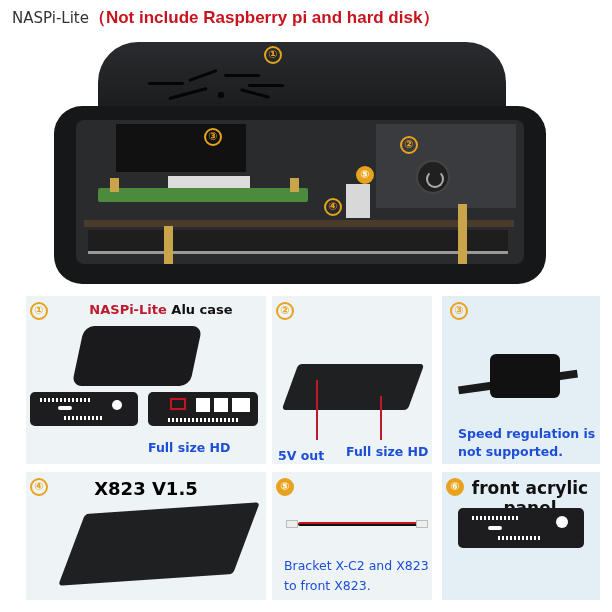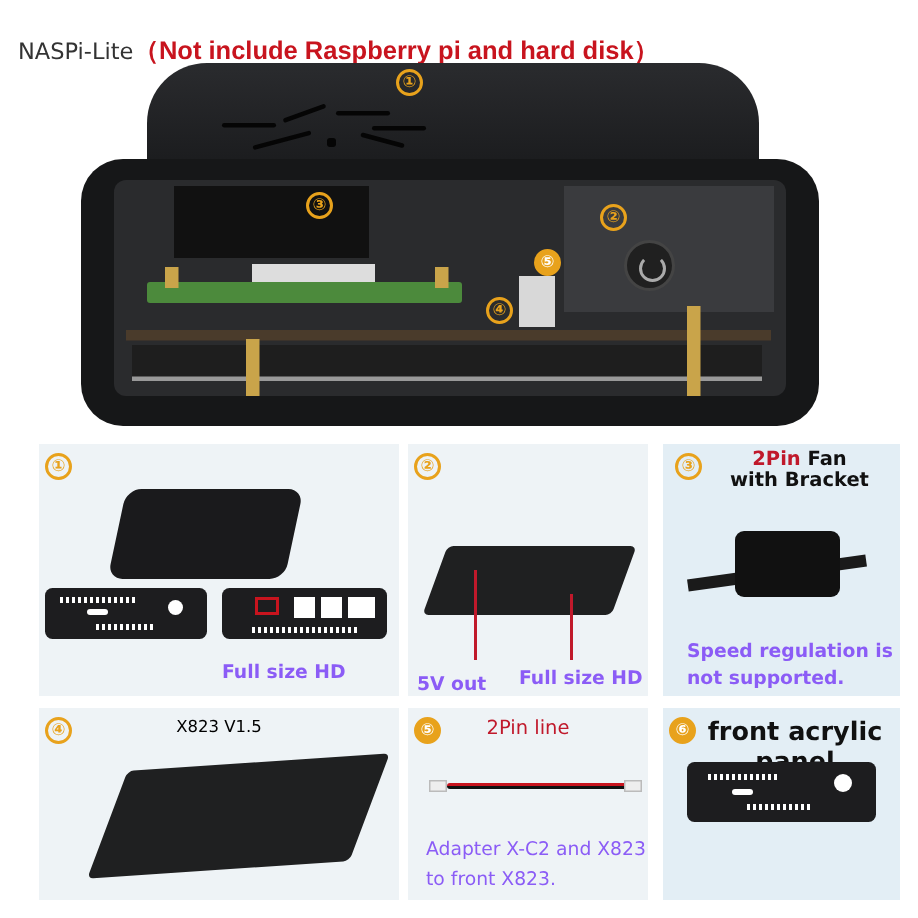--- a/index.html
+++ b/index.html
@@ -1,17 +1,17 @@
 <!DOCTYPE html>
 <html><head>
 <meta charset="utf-8">
 <style>
   * { box-sizing: border-box; margin: 0; padding: 0; }
   body { width: 612px; height: 612px; background: #ffffff; font-family: "DejaVu Sans", sans-serif; overflow: hidden; position: relative; }
-  .title { position: absolute; left: 12px; top: 22px; font-size: 15px; white-space: nowrap; }
+  .title { position: absolute; left: 12px; top: 6px; font-size: 15px; white-space: nowrap; }
   .title .brand { color: #333; font-family: "DejaVu Sans", sans-serif; }
   .title .note { color: #c8141e; font-family: "Liberation Sans", sans-serif; font-weight: bold; font-size: 17px; }
 
   
   .hero { position: absolute; left: 50px; top: 42px; width: 500px; height: 242px; }
   .case-top { position: absolute; left: 48px; top: 0; width: 408px; height: 72px; background: linear-gradient(#2a2b2e, #1a1b1d); border-radius: 40px 40px 0 0; }
   .case-body { position: absolute; left: 4px; top: 64px; width: 492px; height: 178px; background: #161718; border-radius: 28px; }
   .case-inner { position: absolute; left: 22px; top: 14px; width: 448px; height: 144px; background: #2a2b2d; border-radius: 8px; overflow: hidden; }
   .vent { position: absolute; left: 98px; top: 28px; width: 140px; height: 28px; }
   .vent span { position: absolute; height: 3px; background: #050505; border-radius: 2px; }
@@ -27,21 +27,21 @@
   .conn5 { position: absolute; left: 270px; top: 64px; width: 24px; height: 34px; background: #d8d8d8; }
   .num { position: absolute; width: 18px; height: 18px; border-radius: 50%; border: 2px solid #e8a21c; color: #e8a21c; font-size: 11px; font-weight: bold; text-align: center; line-height: 14px; font-family: "DejaVu Sans", sans-serif; }
   .num.fill { background: #e8a21c; color: #fff; }
 
   
   .card { position: absolute; background: #eef3f6; }
   .card.blue { background: #e3eef5; }
   .card-head { position: absolute; top: 6px; left: 0; right: 0; font-size: 13px; font-weight: bold; text-align: center; font-family: "DejaVu Sans", sans-serif; }
   .red { color: #c0192b; }
   .dark { color: #111; }
-  .caption { position: absolute; color: #8b5cf6; font-weight: bold; font-size: 12.5px; font-family: "DejaVu Sans", sans-serif; }
+  .caption { position: absolute; color: #1d4ed8; font-weight: bold; font-size: 12.5px; font-family: "DejaVu Sans", sans-serif; }
   .caption.black { color: #111; }
   .plate { position: absolute; background: #1d1d1f; border-radius: 5px; }
   .plate .dots { position: absolute; height: 4px; background: repeating-linear-gradient(90deg, #fff 0 2px, transparent 2px 4px); }
   .board { position: absolute; background: #1f2021; }
   .mini-case { position: absolute; background: #1a1a1c; border-radius: 10px; }
   .fan { position: absolute; width: 70px; height: 44px; background: #111; border-radius: 6px; }
   .fan-bracket { position: absolute; height: 8px; background: #1a1a1a; }
   .wire { position: absolute; height: 4px; background: linear-gradient(#c8141e 0 50%, #111 50% 100%); border-radius: 2px; }
   .plug { position: absolute; width: 12px; height: 8px; background: #eee; border: 1px solid #bbb; }
   .redbox { position: absolute; border: 2px solid #c8141e; }
@@ -84,20 +84,21 @@
     </div>
   </div>
   <div class="num" style="left:154px;top:86px">③</div>
   <div class="num" style="left:350px;top:94px">②</div>
   <div class="num fill" style="left:306px;top:124px">⑤</div>
   <div class="num" style="left:274px;top:156px">④</div>
 </div>
 
 <div class="card" style="left:26px;top:296px;width:240px;height:168px">
   <div class="num" style="left:4px;top:6px">①</div>
+  <div class="card-head" style="left:30px"><span class="red">NASPi-Lite</span><span class="dark"> Alu case</span></div>
   <div class="mini-case" style="left:52px;top:30px;width:118px;height:60px;transform:skewX(-12deg)"></div>
   <div class="plate" style="left:4px;top:96px;width:108px;height:34px">
     <div class="dots" style="left:10px;top:6px;width:50px"></div>
     <div class="dots" style="left:34px;top:24px;width:40px"></div>
     <div class="hole" style="left:28px;top:14px;width:14px;height:4px;border-radius:2px"></div>
     <div class="hole" style="left:82px;top:8px;width:10px;height:10px;border-radius:50%"></div>
   </div>
   <div class="plate" style="left:122px;top:96px;width:110px;height:34px">
     <div class="redbox" style="left:22px;top:6px;width:16px;height:12px"></div>
     <div class="hole" style="left:48px;top:6px;width:14px;height:14px"></div>
@@ -112,43 +113,38 @@
   <div class="num" style="left:4px;top:6px">②</div>
   <div class="board" style="left:18px;top:68px;width:126px;height:46px;transform:skewX(-20deg);border-radius:4px"></div>
   <div style="position:absolute;left:44px;top:84px;width:2px;height:60px;background:#c0192b"></div>
   <div style="position:absolute;left:108px;top:100px;width:2px;height:44px;background:#c0192b"></div>
   <div class="caption" style="left:6px;top:152px">5V out</div>
   <div class="caption" style="left:74px;top:148px">Full size HD</div>
 </div>
 
 <div class="card blue" style="left:442px;top:296px;width:158px;height:168px">
   <div class="num" style="left:8px;top:6px">③</div>
-  <div class="card-head" style="top:4px;left:24px;line-height:14px">
-    <span class="red">2Pin</span><span class="dark"> Fan</span><br>
-    <span class="dark">with Bracket</span>
-  </div>
   <div class="fan-bracket" style="left:16px;top:82px;width:120px;transform:rotate(-8deg)"></div>
   <div class="fan" style="left:48px;top:58px"></div>
   <div class="caption" style="left:16px;top:130px">Speed regulation is</div>
   <div class="caption" style="left:16px;top:148px">not supported.</div>
 </div>
 
 <div class="card" style="left:26px;top:472px;width:240px;height:128px">
   <div class="num" style="left:4px;top:6px">④</div>
-  <div class="card-head" style="font-weight:normal;font-size:11px">X823 V1.5</div>
+  <div class="card-head" style="font-weight:bold;font-size:18px">X823 V1.5</div>
   <div class="board" style="left:48px;top:36px;width:170px;height:72px;transform:skewX(-24deg) rotate(-4deg);border-radius:4px"></div>
 </div>
 
 <div class="card" style="left:272px;top:472px;width:160px;height:128px">
   <div class="num fill" style="left:4px;top:6px">⑤</div>
-  <div class="card-head red" style="font-weight:normal">2Pin line</div>
   <div class="plug" style="left:14px;top:48px"></div>
   <div class="wire" style="left:26px;top:50px;width:120px"></div>
   <div class="plug" style="left:144px;top:48px"></div>
-  <div class="caption" style="left:12px;top:86px;font-weight:normal">Adapter X-C2 and X823</div>
+  <div class="caption" style="left:12px;top:86px;font-weight:normal">Bracket X-C2 and X823</div>
   <div class="caption" style="left:12px;top:106px;font-weight:normal">to front X823.</div>
 </div>
 
 <div class="card blue" style="left:442px;top:472px;width:158px;height:128px">
   <div class="num fill" style="left:4px;top:6px">⑥</div>
   <div class="card-head dark" style="left:18px;font-size:17px">front acrylic panel</div>
   <div class="plate" style="left:16px;top:36px;width:126px;height:40px">
     <div class="dots" style="left:14px;top:8px;width:48px"></div>
     <div class="dots" style="left:40px;top:28px;width:44px"></div>
     <div class="hole" style="left:30px;top:18px;width:14px;height:4px;border-radius:2px"></div>

